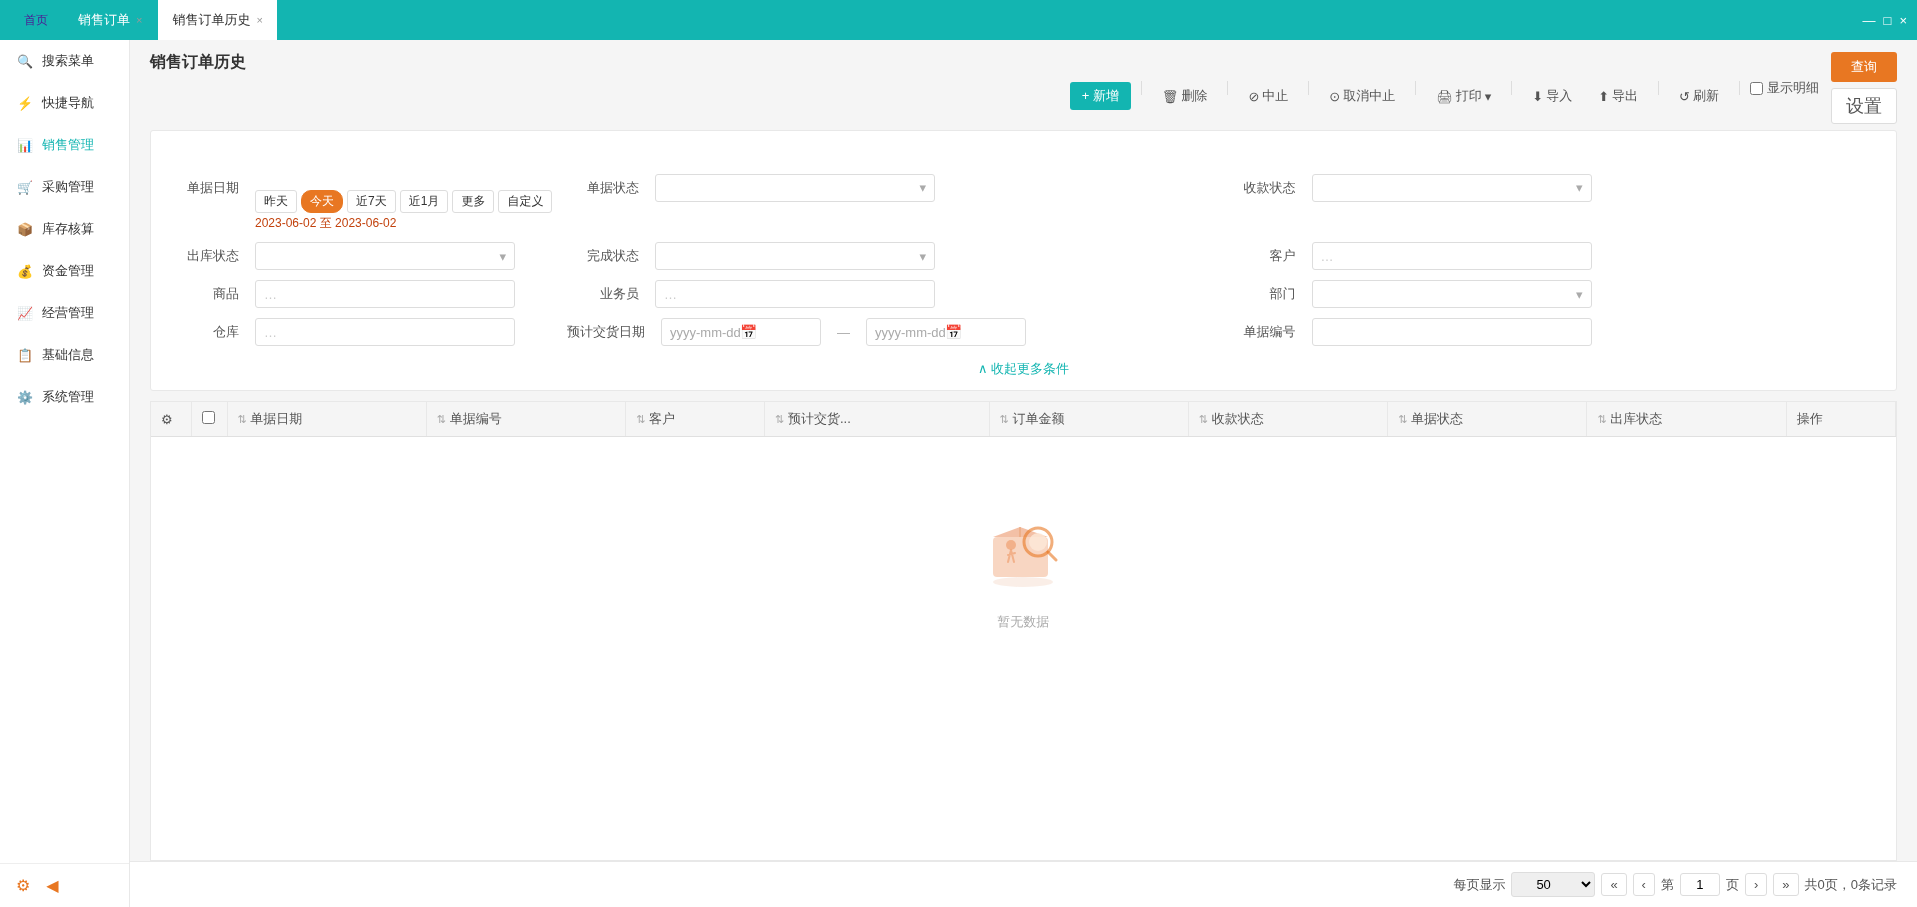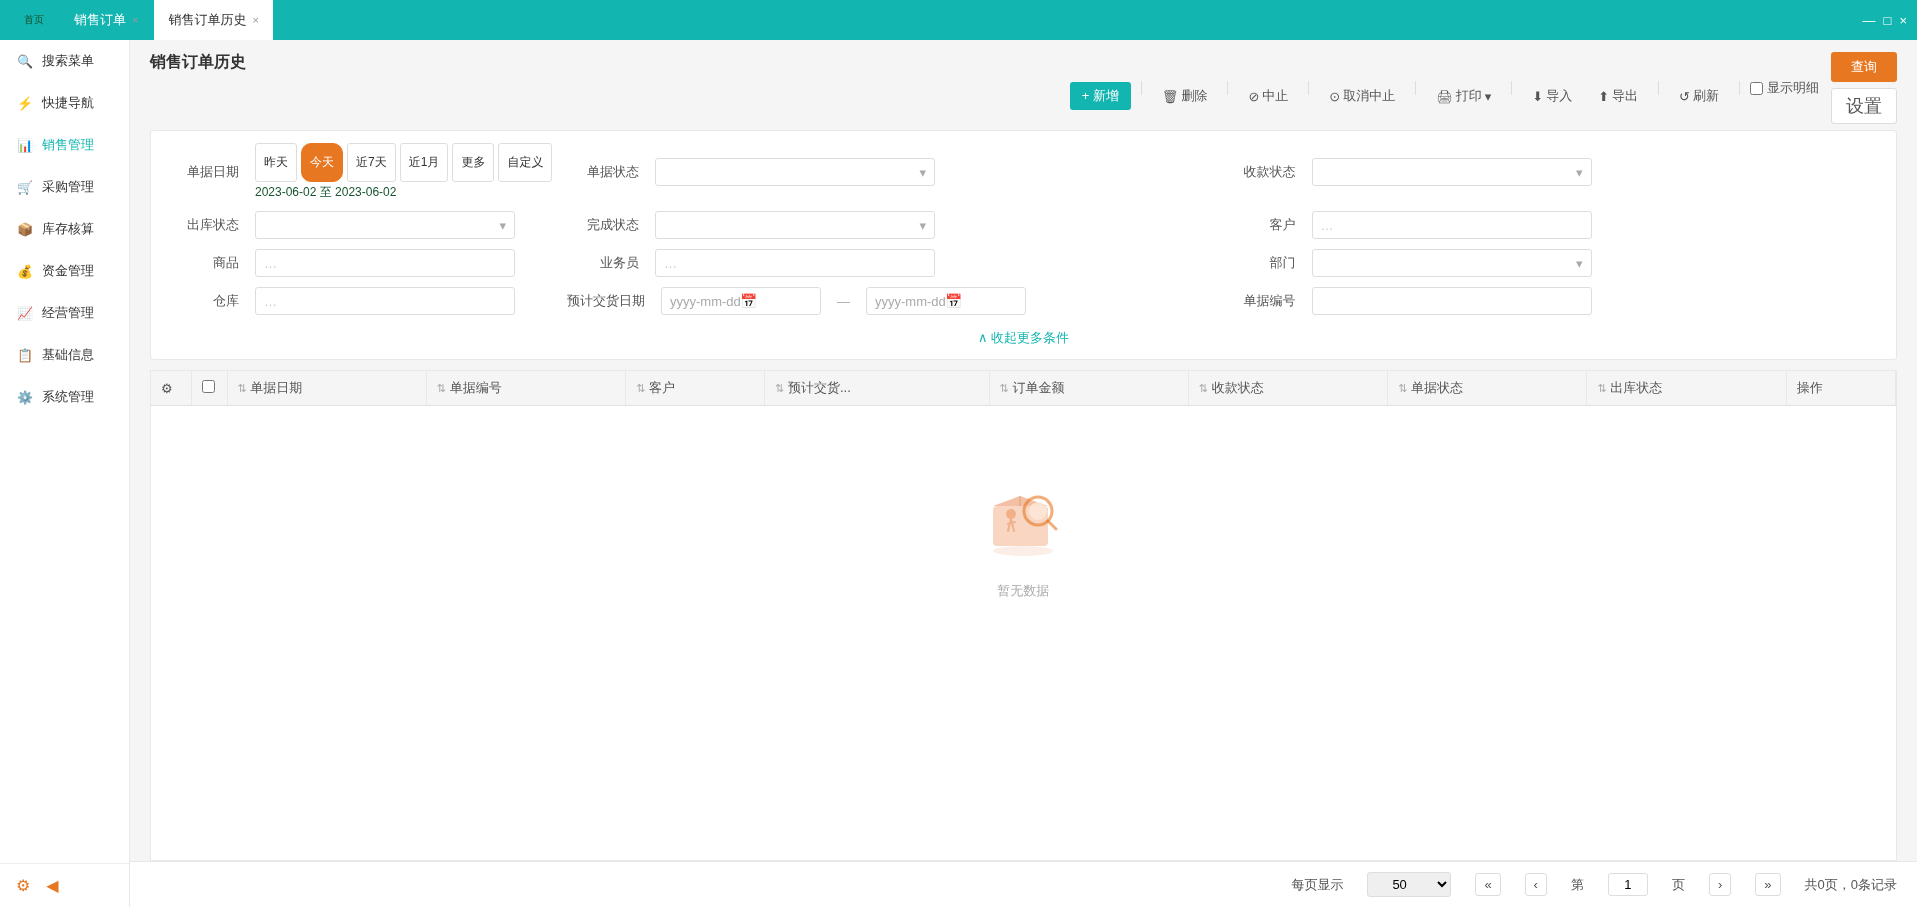--- a/index.html
+++ b/index.html
@@ -4,21 +4,21 @@
   <style>
     * { box-sizing: border-box; margin: 0; padding: 0; font-family: 'Microsoft YaHei', Arial, sans-serif; font-size: 13px; }
     body { display: flex; flex-direction: column; height: 907px; width: 1917px; overflow: hidden; background: #f5f5f5; }
 
     
     .top-bar { height: 40px; background: #13b5b1; display: flex; align-items: center; justify-content: space-between; padding: 0 10px; flex-shrink: 0; }
     .top-bar-tabs { display: flex; align-items: center; gap: 2px; }
     .tab-item { display: flex; align-items: center; padding: 0 14px; height: 40px; color: #fff; cursor: pointer; font-size: 13px; gap: 6px; }
     .tab-item.active { background: #fff; color: #333; }
     .tab-item .tab-close { font-size: 11px; color: #999; cursor: pointer; }
-    .tab-home { color: #14532d; font-size: 10px; padding: 0 14px; height: 24px; display: flex; align-items: center; }
+    .tab-home { color: #4c1d95; font-size: 12px; padding: 0 14px; height: 24px; display: flex; align-items: center; }
     .top-bar-right { display: flex; align-items: center; gap: 8px; color: #fff; font-size: 13px; }
     .top-bar-right span { cursor: pointer; }
 
     
     .main-layout { display: flex; flex: 1; overflow: hidden; }
 
     
     .sidebar { width: 130px; background: #fff; border-right: 1px solid #e8e8e8; display: flex; flex-direction: column; flex-shrink: 0; }
     .sidebar-item { display: flex; align-items: center; gap: 8px; padding: 12px 16px; cursor: pointer; color: #333; font-size: 13px; }
     .sidebar-item .icon { width: 18px; height: 18px; display: flex; align-items: center; justify-content: center; }
@@ -31,23 +31,23 @@
     .toolbar-btn.new { background: #13b5b1; color: #fff; border-radius: 3px; padding: 5px 12px; }
     .btn-query { background: #e87722; color: #fff; border: none; border-radius: 3px; padding: 6px 18px; cursor: pointer; font-size: 13px; }
     .btn-set { background: #fff; color: #555; border: 1px solid #ddd; border-radius: 3px; padding: 5px 14px; cursor: pointer; font-size: 18px; margin-top: 3px; width: 100%; }
 
     
     .filter-area { background: #fff; border: 1px solid #e8e8e8; border-radius: 3px; margin: 0 20px 10px; padding: 12px 16px; }
     .filter-row { display: flex; align-items: center; gap: 0; margin-bottom: 10px; }
     .filter-row:last-child { margin-bottom: 0; }
     .filter-label { color: #555; min-width: 80px; text-align: right; padding-right: 8px; flex-shrink: 0; }
     .filter-date-group { display: flex; align-items: center; gap: 4px; }
-    .date-btn { padding: 10px 8px; border: 1px solid #ddd; border-radius: 3px; cursor: pointer; font-size: 12px; background: #fff; color: #333; }
+    .date-btn { padding: 2px 8px; border: 1px solid #ddd; border-radius: 3px; cursor: pointer; font-size: 12px; background: #fff; color: #333; margin-top: 47px; }
     .date-btn.active { background: #e87722; color: #fff; border-color: #e87722; border-radius: 10px; }
-    .date-text { font-size: 12px; color: #14532d; margin-top: 2px; display: block; }
+    .date-text { font-size: 12px; color: #c2410c; margin-top: 2px; display: block; }
     .filter-select-wrap { flex: 1; max-width: 300px; display: flex; align-items: center; border: 1px solid #ddd; border-radius: 3px; padding: 4px 8px; background: #fff; min-height: 28px; gap: 4px; }
     .filter-select-wrap .arrow { color: #aaa; margin-left: auto; }
     .filter-ellipsis { border: 1px solid #ddd; border-radius: 3px; padding: 4px 8px; background: #fff; min-height: 28px; display: flex; align-items: center; flex: 1; max-width: 300px; color: #aaa; }
     .filter-sep { color: #aaa; padding: 0 8px; }
     .filter-block { display: flex; align-items: center; flex: 1; gap: 8px; min-width: 0; }
     .date-input { border: 1px solid #ddd; border-radius: 3px; padding: 4px 8px; font-size: 12px; color: #aaa; background: #fff; min-height: 28px; flex: 1; max-width: 160px; display: flex; align-items: center; }
     .date-icon { color: #e87722; font-size: 14px; }
     .collapse-row { text-align: center; color: #13b5b1; cursor: pointer; font-size: 12px; padding: 4px 0 0; }
     .collapse-row span { display: inline-flex; align-items: center; gap: 3px; }
 
@@ -58,21 +58,21 @@
     .data-table th .sort-icon { color: #aaa; font-size: 11px; }
     .data-table td { border-bottom: 1px solid #f0f0f0; padding: 8px 10px; color: #333; font-size: 13px; }
     .th-settings { width: 40px; text-align: center; }
     .th-check { width: 36px; text-align: center; }
 
     
     .empty-state { display: flex; flex-direction: column; align-items: center; justify-content: center; padding: 60px 0 40px; }
     .empty-text { color: #aaa; font-size: 13px; margin-top: 16px; }
 
     
-    .pagination { display: flex; align-items: center; justify-content: flex-end; padding: 10px 20px; background: #fff; border-top: 1px solid #e8e8e8; gap: 24px; font-size: 13px; color: #555; }
+    .pagination { display: flex; align-items: center; justify-content: flex-end; padding: 10px 20px; background: #fff; border-top: 1px solid #e8e8e8; gap: 6px; font-size: 13px; color: #555; }
     .pagination input { width: 40px; border: 1px solid #ddd; border-radius: 3px; text-align: center; padding: 3px 4px; font-size: 13px; }
     .pagination .pg-btn { border: 1px solid #ddd; border-radius: 3px; background: #fff; padding: 3px 8px; cursor: pointer; color: #555; }
     .pagination select { border: 1px solid #ddd; border-radius: 3px; padding: 3px 20px; font-size: 13px; }
 
     .divider-v { width: 1px; height: 14px; background: #ddd; margin: 0 4px; }
 
     
     .title-toolbar-row { display: flex; align-items: flex-start; justify-content: space-between; padding: 12px 20px 6px; }
     .title-area { font-size: 16px; font-weight: bold; color: #333; }
     .toolbar-actions { display: flex; align-items: center; gap: 6px; flex-wrap: wrap; }

